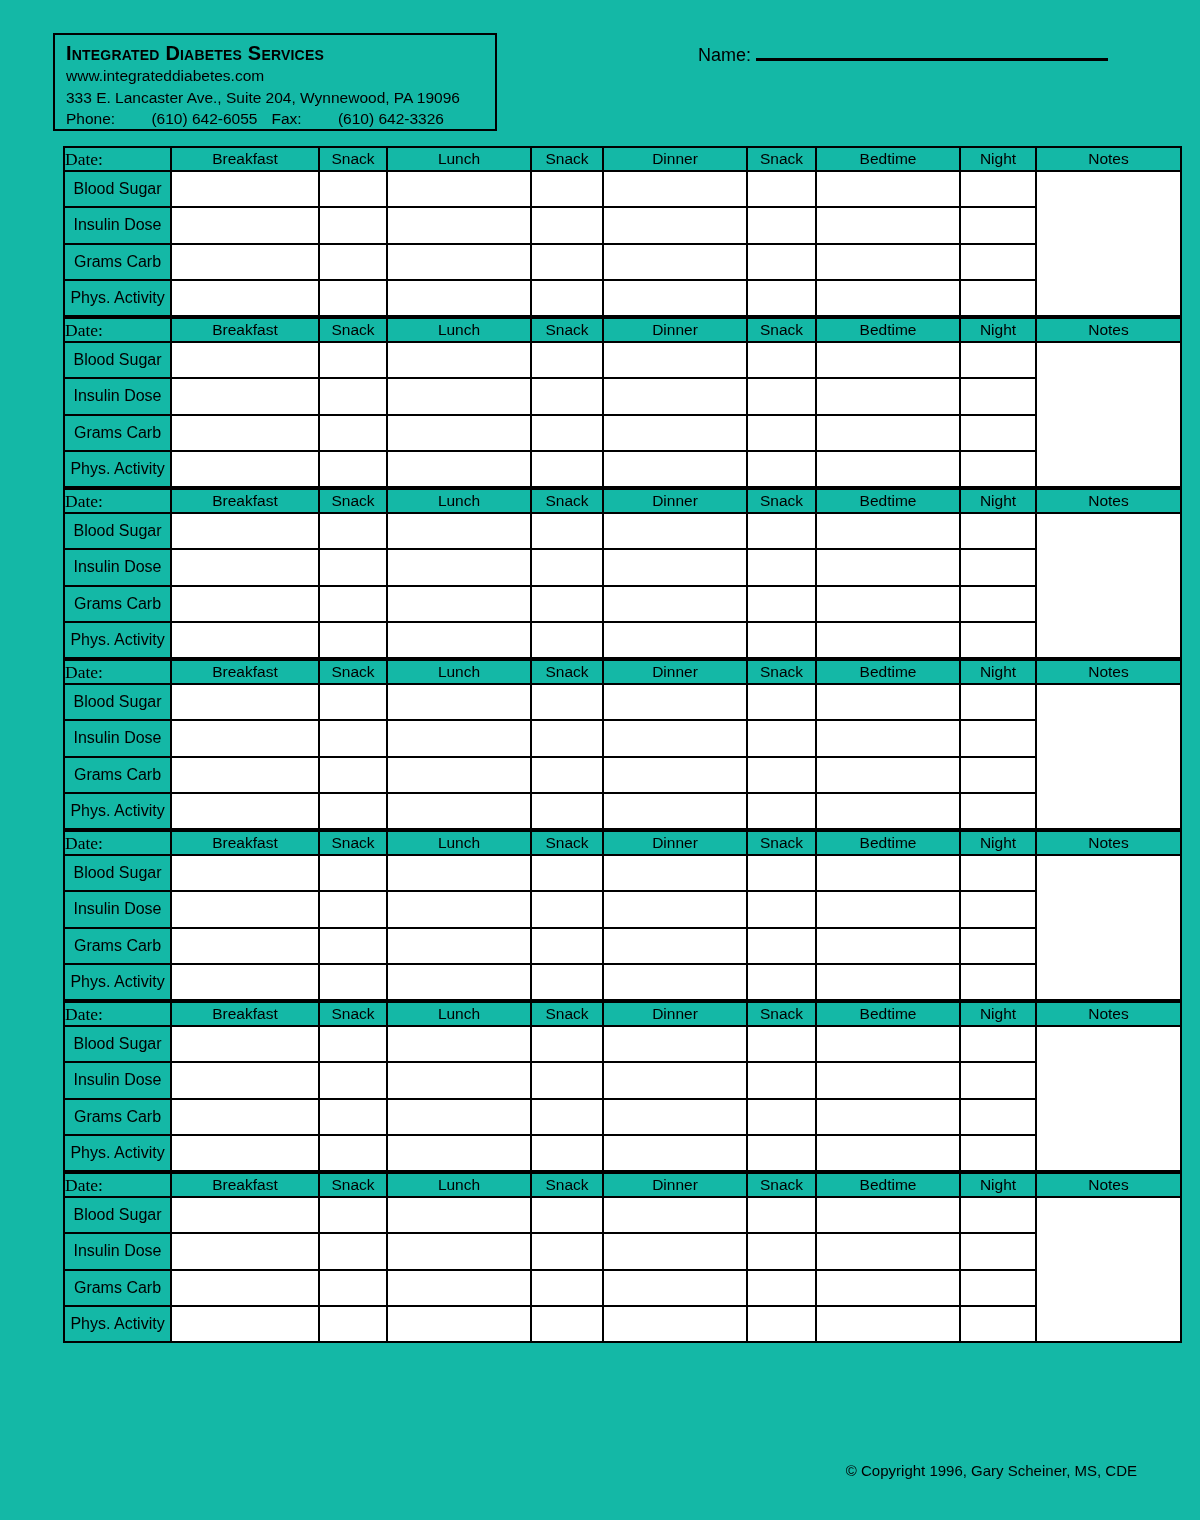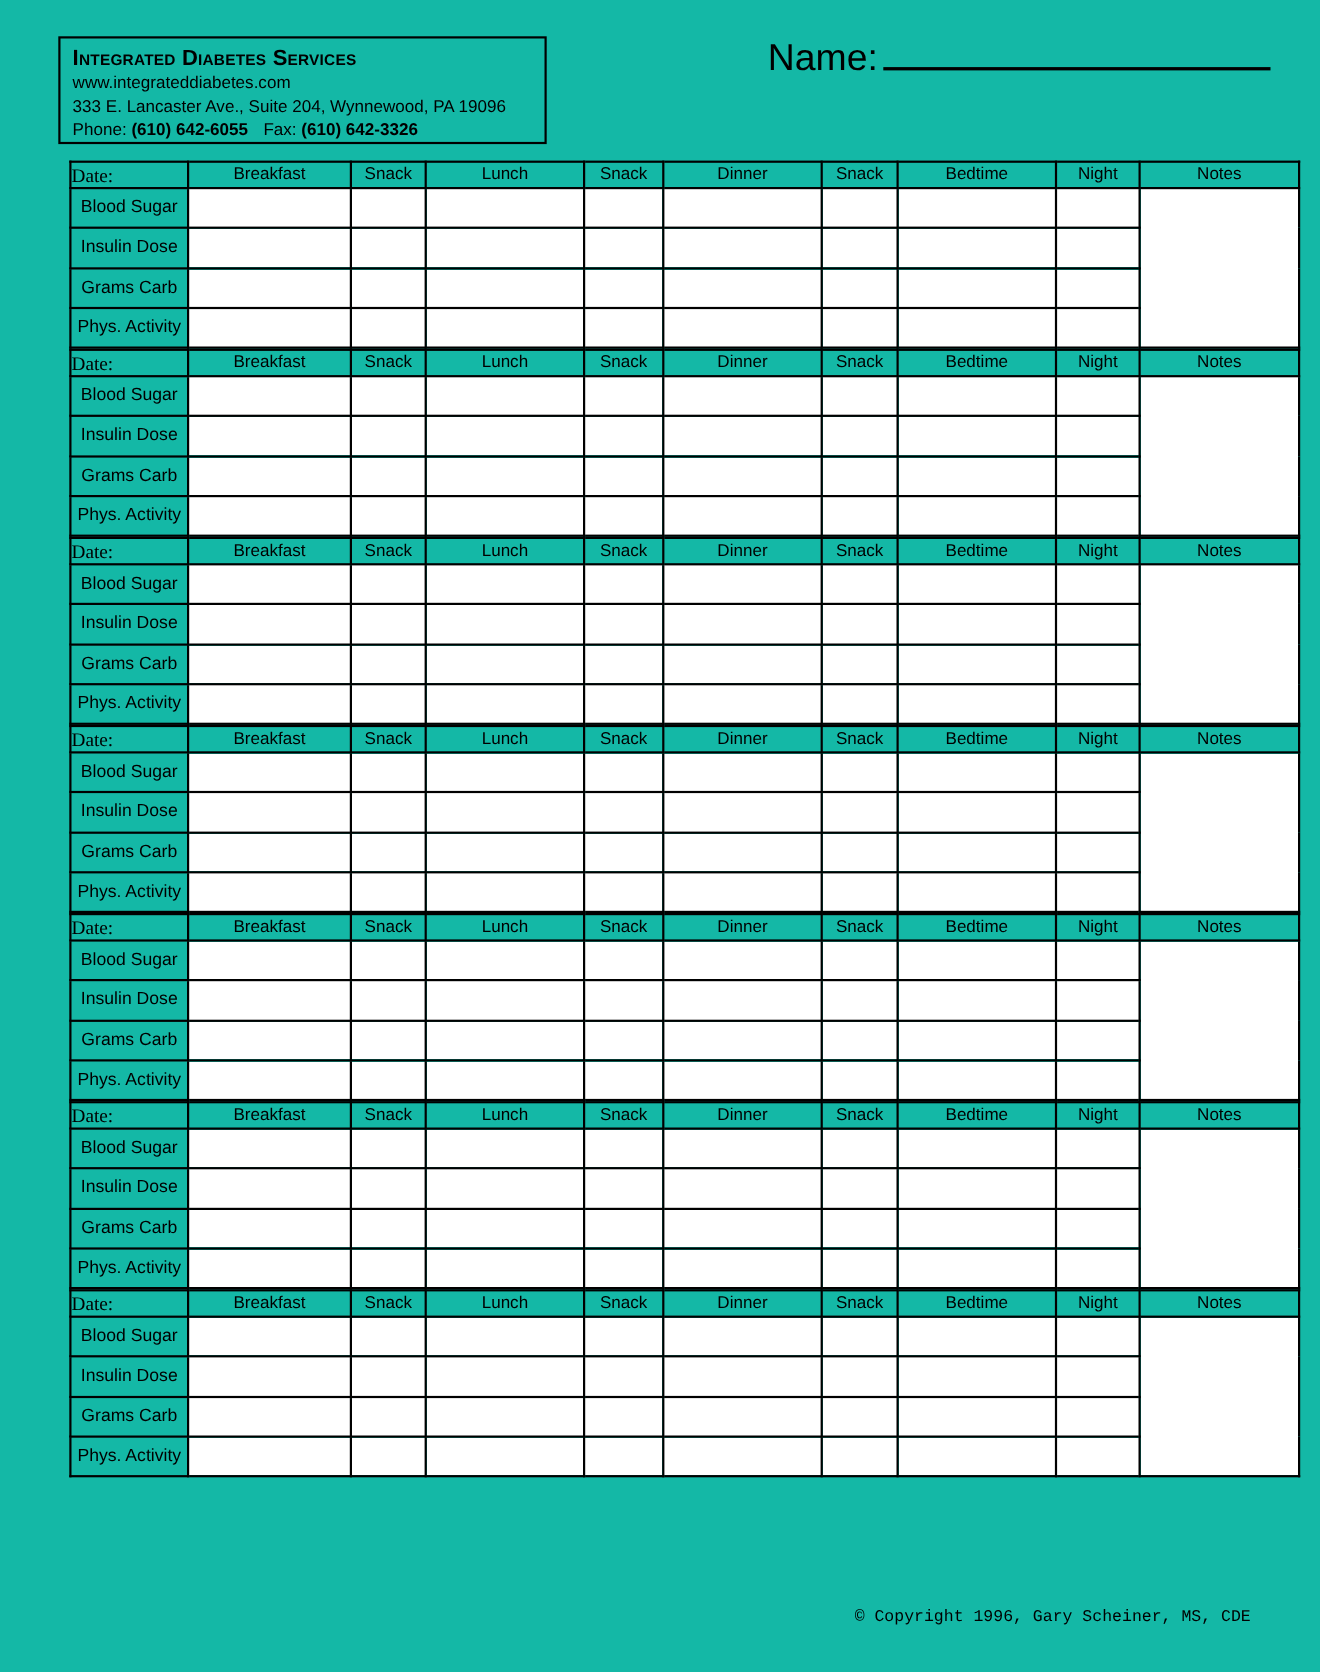--- a/index.html
+++ b/index.html
@@ -26,29 +26,29 @@
     font-weight: bold;
     font-variant: small-caps;
     font-size: 20px;
     line-height: 24px;
     letter-spacing: 0.2px;
   }
   .company-line {
     font-size: 15.5px;
     line-height: 21.5px;
   }
-  .company-line b { font-weight: bold; }
+  .company-line b { font-weight: normal; margin-left: 32px; }
   .phone-gap { display: inline-block; width: 14px; }
 
   .name-row {
     position: absolute;
     left: 698px; top: 34px;
     white-space: nowrap;
   }
-  .name-label { font-size: 34px; margin-top: 12px; }
+  .name-label { font-size: 18px; margin-top: 12px; }
   .name-line {
     display: inline-block;
     width: 352px;
     height: 24px;
     border-bottom: 3px solid #000;
     margin-left: 5px;
     vertical-align: baseline;
     font-size: 20px;
   }
 
@@ -118,21 +118,21 @@
   col.c-bedtime  { width: 144px; }
   col.c-night    { width: 76px; }
   col.c-notes    { width: 145px; }
 
   
   .copyright {
     position: absolute;
     left: 63px; top: 1462px;
     width: 1074px;
     text-align: right;
-    font-family: Liberation Mono, monospace;
+    font-family: Liberation Sans, sans-serif;
     font-size: 15px;
   }
 </style>
 </head>
 <body>
 
 <div class="page">
 
   <div class="company-box">
     <div class="company-name">Integrated Diabetes Services</div>

